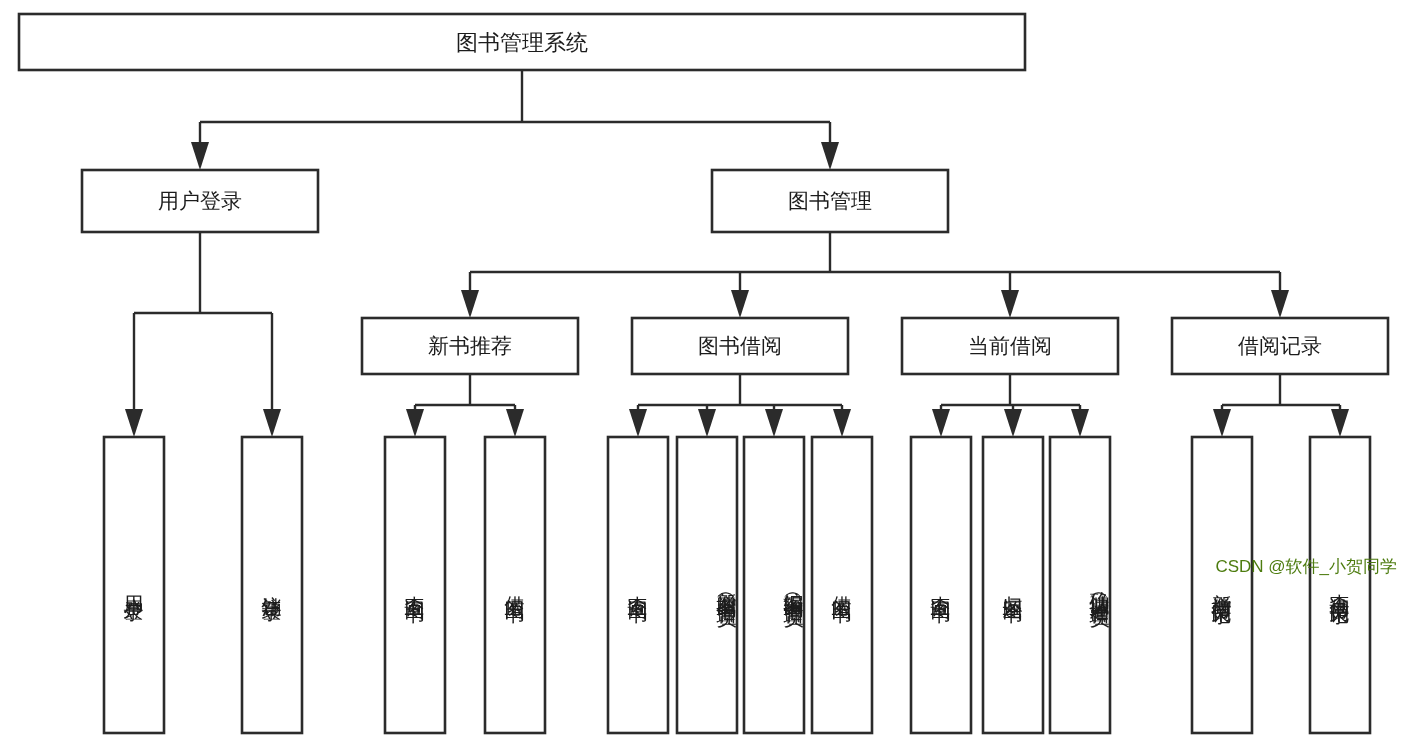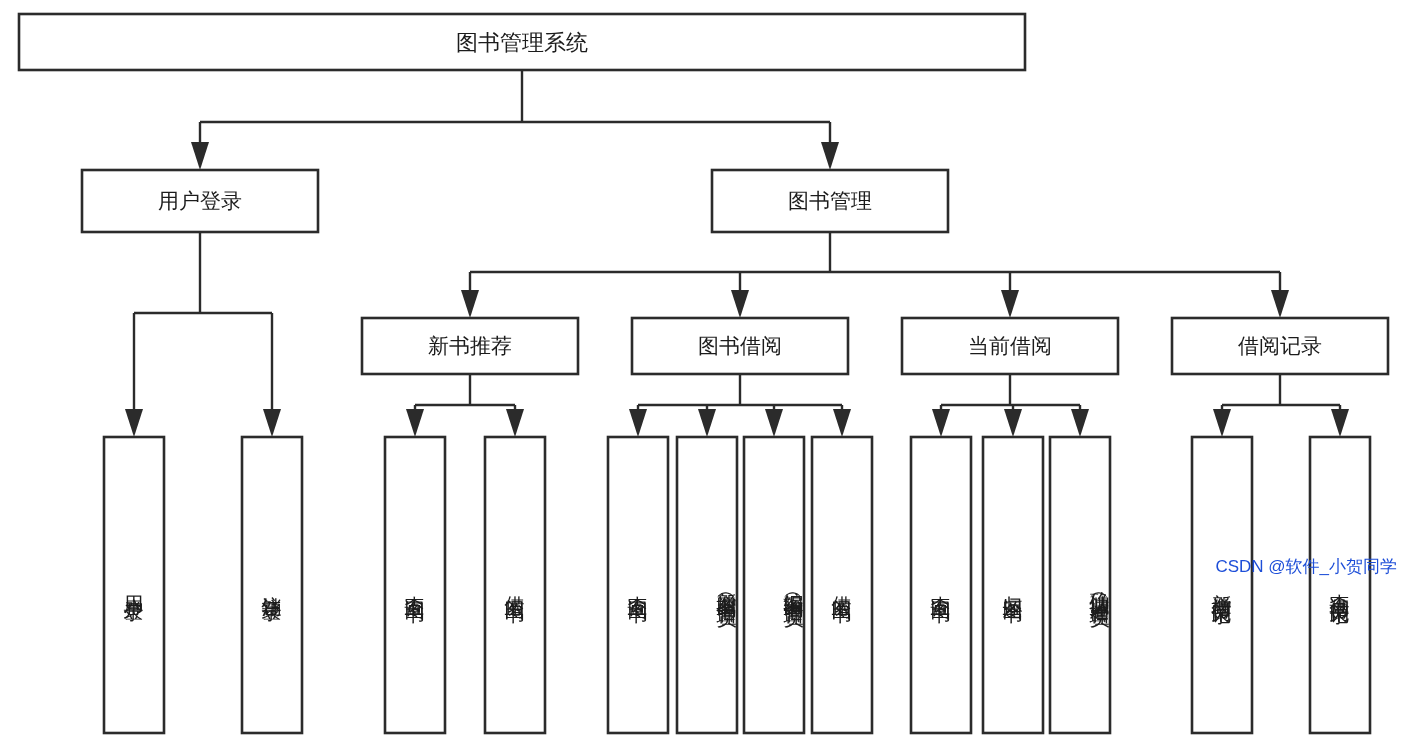--- a/index.html
+++ b/index.html
@@ -75,21 +75,21 @@
   .arrow-head {
     fill: #2b2b2b;
     stroke: none;
   }
   .watermark {
     position: absolute;
     right: 8px;
     bottom: 4px;
     font-family: "Liberation Sans", "DejaVu Sans", sans-serif;
     font-size: 17px;
-    color: #1d4ed8;
+    color: #4d7c0f;
     white-space: nowrap;
     pointer-events: none;
   }
 </style>
 </head>
 <body>
 
 <div id="diagram-root">
   <svg class="flow" viewBox="0 0 1405 747" xmlns="http://www.w3.org/2000/svg">
 

